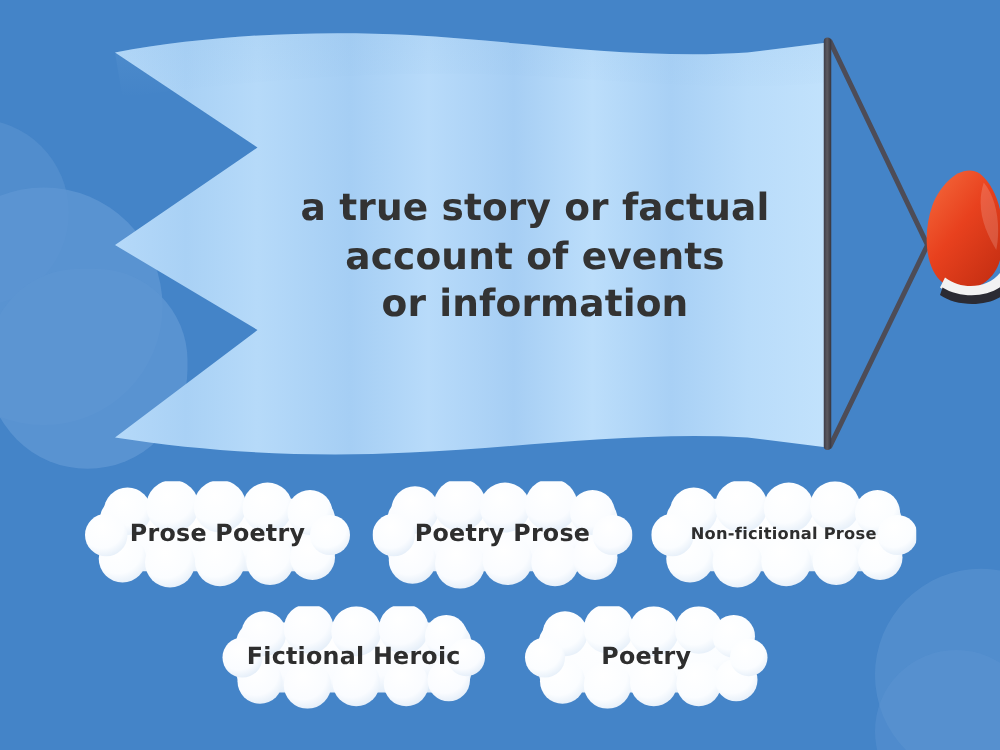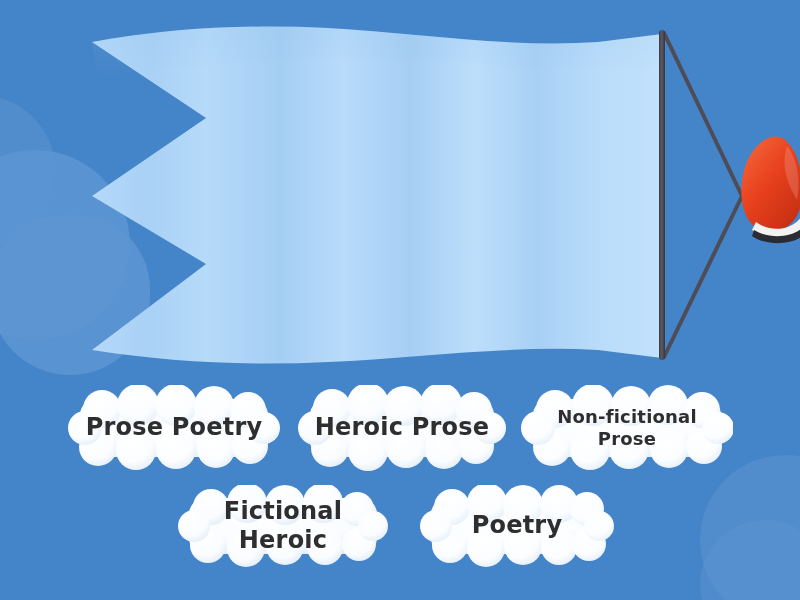--- a/index.html
+++ b/index.html
@@ -66,35 +66,35 @@
   }
   .cloud-label {
     position:absolute;
     left:0; top:0;
     width:100%; height:100%;
     display:flex;
     align-items:center;
     justify-content:center;
     text-align:center;
     color:#2e2e2e;
-    font-size:24px;
+    font-size:19px;
     font-weight:bold;
     line-height:1.22;
     letter-spacing:.2px;
     padding:0 14px;
     font-family:"DejaVu Sans", sans-serif;
   }
 
   #ansA { left:68px;  top:385px; width:212px; height:86px; }
   #ansB { left:298px; top:385px; width:208px; height:86px; }
   #ansC { left:521px; top:385px; width:212px; height:86px; }
   #ansD { left:177px; top:485px; width:212px; height:82px; }
   #ansE { left:419px; top:485px; width:196px; height:82px; }
 
-  #ansC .cloud-label { font-size:18px; }
+  #ansC .cloud-label { font-size:13px; }
 </style>
 </head>
 <body>
 
 <div id="stage">
 
   <div class="bg-blob" id="bgBlobC"></div>
   <div class="bg-blob" id="bgBlobA"></div>
   <div class="bg-blob" id="bgBlobB"></div>
   <div class="bg-blob" id="bgBlobD"></div>
@@ -137,20 +137,23 @@
       <path d="
         M 14,22
         C 90,8 170,4 250,8
         C 340,13 430,28 520,22
         L 584,14
         L 584,46
         C 500,54 420,44 330,40
         C 230,36 120,44 20,58
         Z" fill="url(#topShade)" opacity="0.5"></path>
     </svg>
+    <div id="bannerText">a true story or factual
+account of events
+or information</div>
   </div>
 
   <svg id="rig" viewBox="0 0 800 600">
     <defs>
       <linearGradient id="poleGrad" x1="0" y1="0" x2="1" y2="0">
         <stop offset="0" stop-color="#3c3c48"></stop>
         <stop offset="0.45" stop-color="#5c5a60"></stop>
         <stop offset="1" stop-color="#35353f"></stop>
       </linearGradient>
       <linearGradient id="kiteGrad" x1="0.1" y1="0" x2="0.9" y2="1">
@@ -237,21 +240,21 @@
         <circle cx="176" cy="25" r="18"></circle>
         <circle cx="32" cy="63" r="19"></circle>
           <circle cx="70" cy="66" r="20"></circle>
         <circle cx="108" cy="63" r="20"></circle>
           <circle cx="146" cy="65" r="19"></circle>
         <circle cx="178" cy="61" r="18"></circle>
         <circle cx="17" cy="43" r="17"></circle>
           <circle cx="192" cy="43" r="16"></circle>
       </g>
     </svg>
-    <div class="cloud-label">Heroic Prose</div>
+    <div class="cloud-label">Poetry Prose</div>
   </div>
 
   <div class="cloud-btn" id="ansC">
     <svg viewBox="0 0 212 86" preserveAspectRatio="none" aria-hidden="true">
       <defs>
         <radialGradient id="cg3" cx="0.4" cy="0.3" r="0.85">
           <stop offset="0" stop-color="#ffffff"></stop>
           <stop offset="0.6" stop-color="#fbfdff"></stop>
           <stop offset="1" stop-color="#dbe8f6"></stop>
         </radialGradient>

